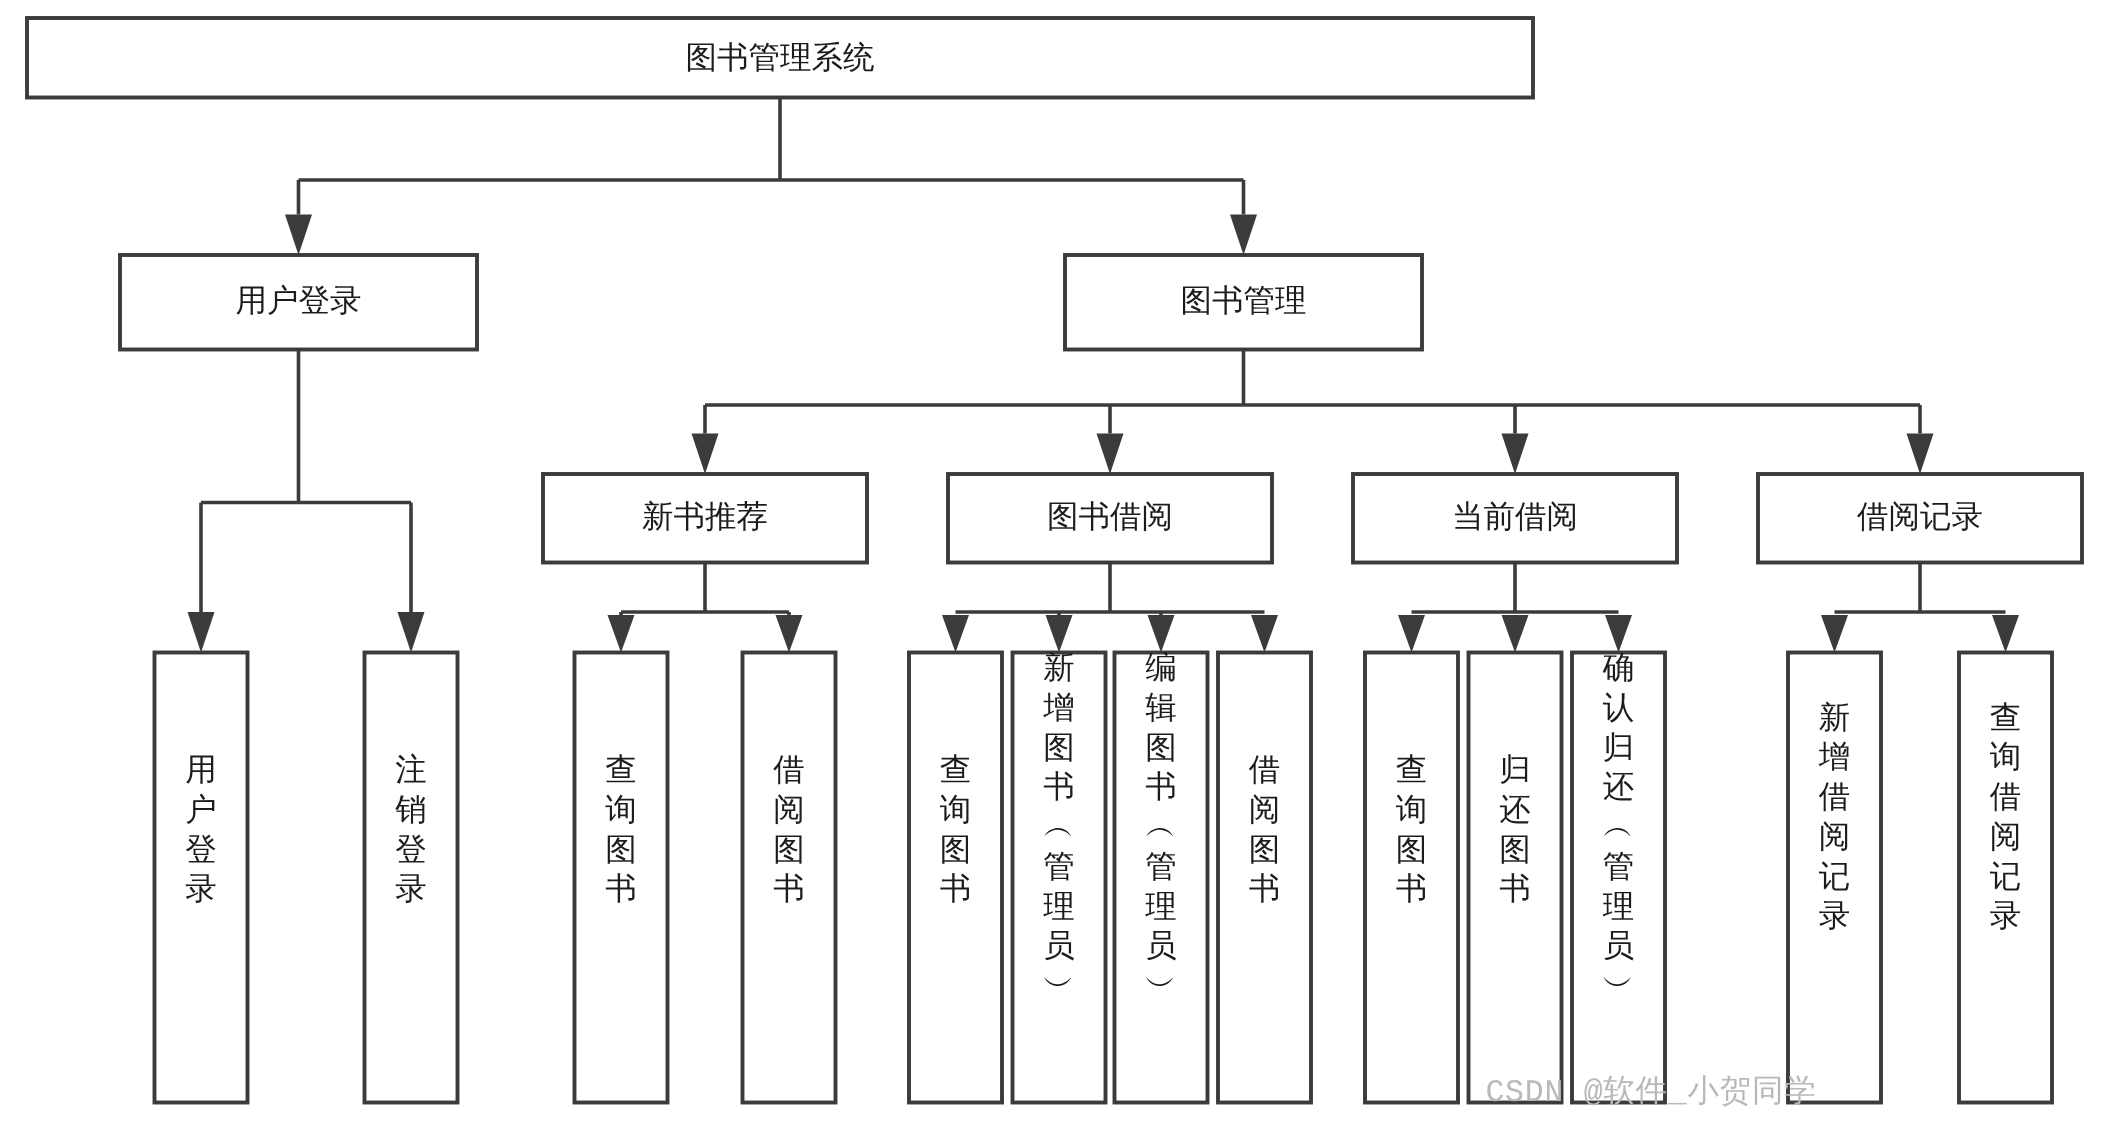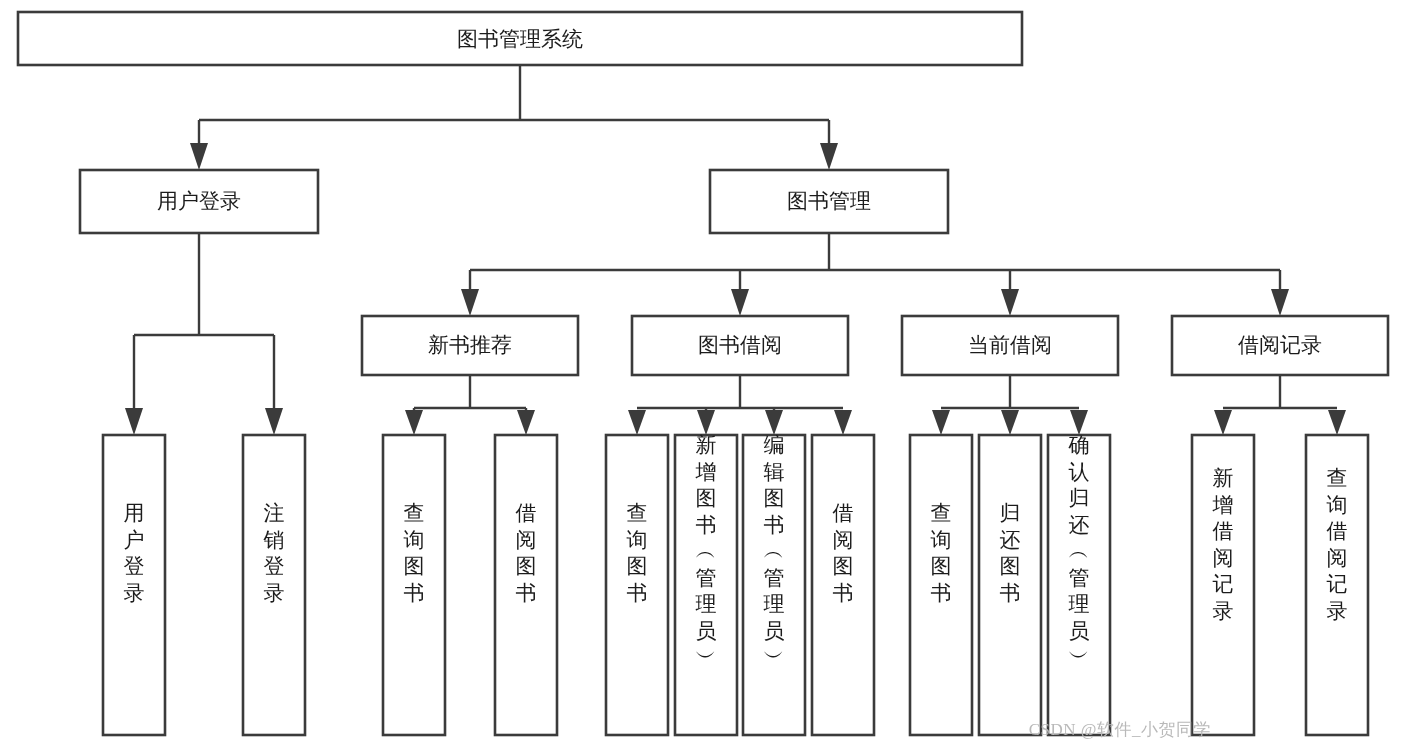--- a/index.html
+++ b/index.html
@@ -50,22 +50,22 @@
     fill: none;
   }
   .arrow-head {
     fill: #3b3b3b;
     stroke: none;
   }
   .watermark {
     position: absolute;
     right: 8px;
     bottom: 6px;
-    font-family: Liberation Serif, serif;
-    font-size: 17px;
+    font-family: Liberation Mono, monospace;
+    font-size: 21px;
     color: #b9b9b9;
     letter-spacing: 0.5px;
     white-space: nowrap;
     user-select: none;
   }
 </style>
 </head>
 <body>
 
 <div id="diagram-root">

